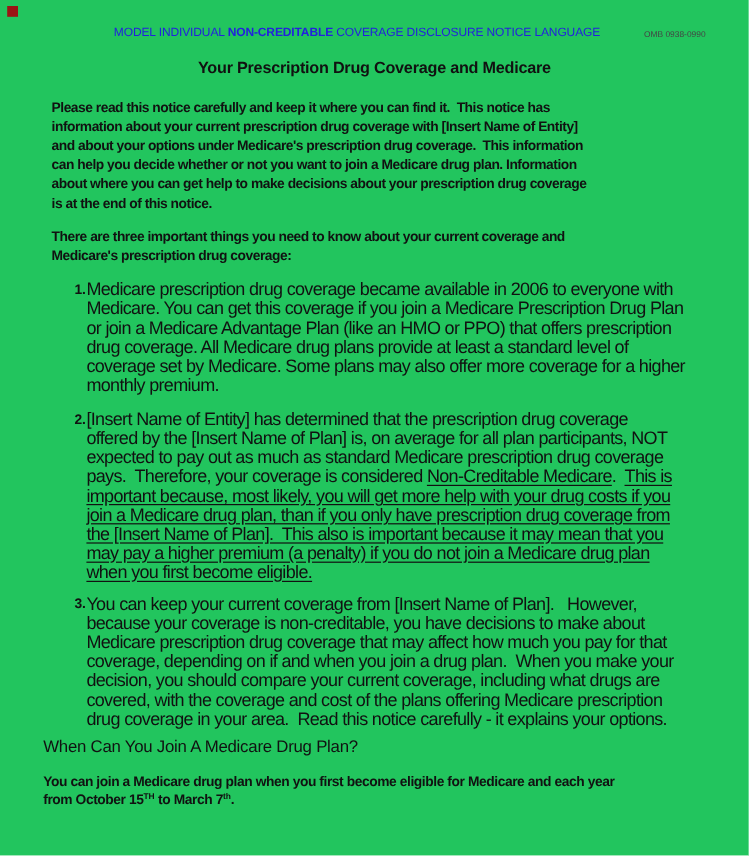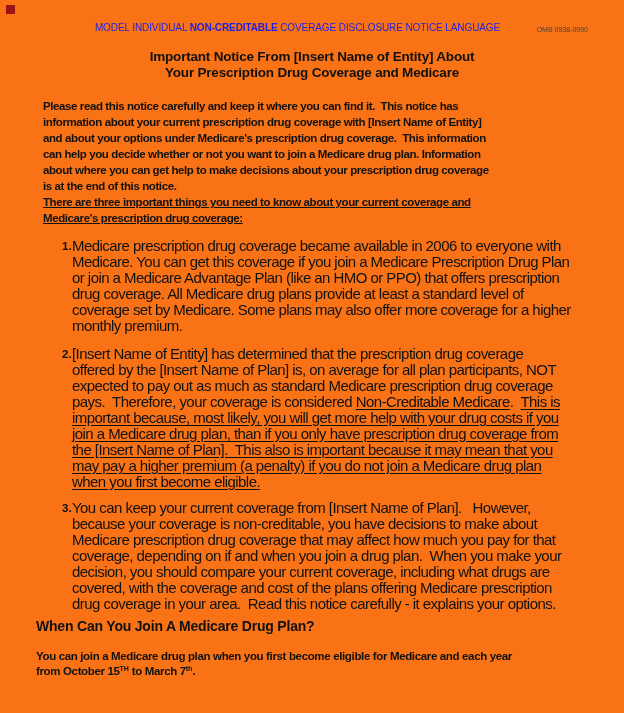--- a/index.html
+++ b/index.html
@@ -1,20 +1,20 @@
 <!DOCTYPE html>
 <html><head>
 <meta charset="utf-8">
 <style>
   html,body { margin:0; padding:0; background:#ffffff; }
   .page {
     position: relative;
     width: 624px;
     height: 713px;
-    background: #f97316;
+    background: #22c55e;
     font-family: "Liberation Sans", sans-serif;
     color: #111111;
     overflow: hidden;
   }
   .red-marker {
     position: absolute;
     left: 6px; top: 5px;
     width: 9px; height: 9px;
     background: #9b1414;
   }
@@ -45,21 +45,21 @@
   }
   .content { padding: 0 36px; }
   .para {
     margin: 17px 0 0 7px;
     font-size: 11.5px;
     font-weight: bold;
     line-height: 16px;
     letter-spacing: -0.4px;
     white-space: pre;
   }
-  .para.second { margin-top: 0; text-decoration: underline; }
+  .para.second { margin-top: 12px; }
   .list-item { position: relative; margin-top: 12px; }
   .list-item.third { margin-top: 10px; }
   .num {
     position: absolute;
     left: 26px; top: 0;
     font-size: 11.5px;
     font-weight: bold;
     line-height: 16px;
   }
   .item-text {
@@ -67,21 +67,21 @@
     font-size: 15px;
     font-weight: normal;
     line-height: 16px;
     letter-spacing: -0.55px;
     white-space: pre;
   }
   .u { text-decoration: underline; text-underline-offset: 2px; }
   .section-heading {
     margin-top: 6px;
     font-size: 14px;
-    font-weight: bold;
+    font-weight: normal;
     line-height: 17px;
     letter-spacing: -0.2px;
   }
   .join-para {
     margin-top: 14px;
     font-size: 11.5px;
     font-weight: bold;
     line-height: 15px;
     letter-spacing: -0.35px;
     white-space: pre;
@@ -98,21 +98,20 @@
 
 <div class="page">
   <div class="red-marker"></div>
 
   <div class="header">
     <div class="hline"><span>MODEL INDIVIDUAL </span><span class="hb">NON-CREDITABLE</span><span> COVERAGE DISCLOSURE NOTICE LANGUAGE</span></div>
   </div>
   <div class="omb">OMB 0938-0990</div>
 
   <div class="title">
-    <div>Important Notice From [Insert Name of Entity] About</div>
     <div>Your Prescription Drug Coverage and Medicare</div>
   </div>
 
   <div class="content">
     <div class="para">Please read this notice carefully and keep it where you can find it.  This notice has
 information about your current prescription drug coverage with [Insert Name of Entity]
 and about your options under Medicare's prescription drug coverage.  This information
 can help you decide whether or not you want to join a Medicare drug plan. Information
 about where you can get help to make decisions about your prescription drug coverage
 is at the end of this notice.</div>

